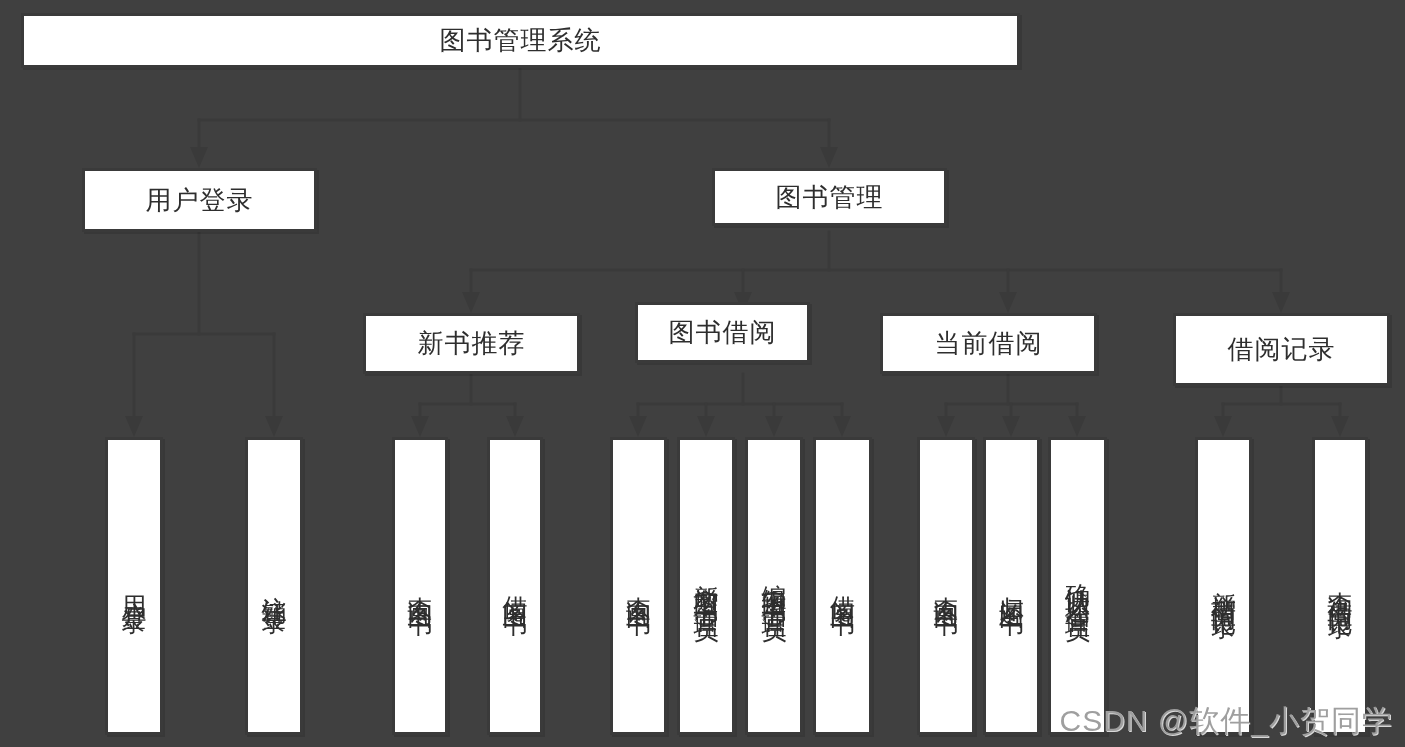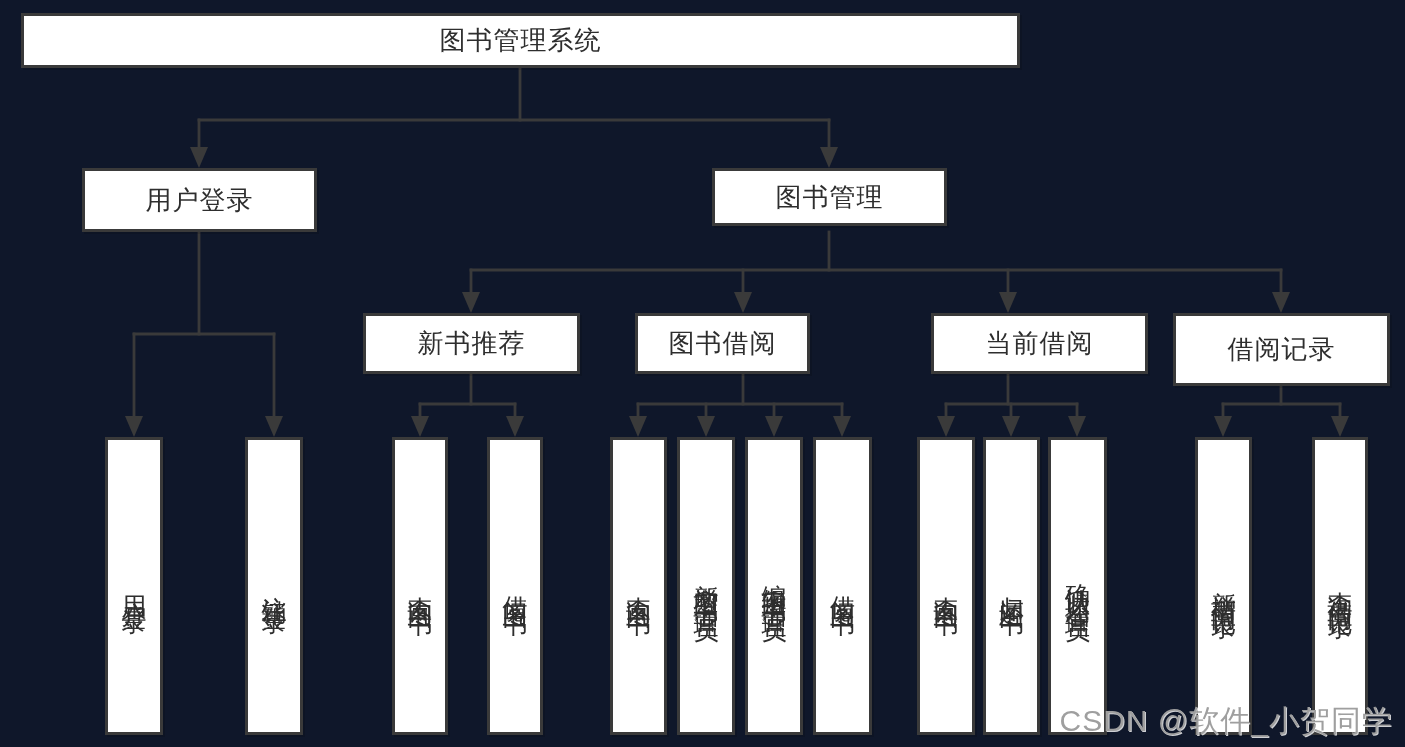--- a/index.html
+++ b/index.html
@@ -3,21 +3,21 @@
 <meta charset="utf-8">
 <style>
   * { margin: 0; padding: 0; box-sizing: border-box; }
   html, body { background: #ffffff; }
   body { font-family: "Liberation Sans", sans-serif; }
 
   .stage {
     position: relative;
     width: 1405px;
     height: 747px;
-    background: #0f172a;
+    background: #404040;
     overflow: hidden;
   }
 
   svg.wires {
     position: absolute;
     left: 0; top: 0;
     width: 1405px; height: 747px;
   }
 
   .node {
@@ -124,24 +124,24 @@
   <div class="node h" style="left:82px;top:168px;width:235px;height:64px">
     <span class="lbl">用户登录</span>
   </div>
   <div class="node h" style="left:712px;top:168px;width:235px;height:58px">
     <span class="lbl">图书管理</span>
   </div>
 
   <div class="node h" style="left:363px;top:313px;width:217px;height:61px">
     <span class="lbl">新书推荐</span>
   </div>
-  <div class="node h" style="left:635px;top:313px;width:175px;height:61px">
+  <div class="node h" style="left:635px;top:302px;width:175px;height:61px">
     <span class="lbl">图书借阅</span>
   </div>
-  <div class="node h" style="left:931px;top:313px;width:217px;height:61px">
+  <div class="node h" style="left:880px;top:313px;width:217px;height:61px">
     <span class="lbl">当前借阅</span>
   </div>
   <div class="node h" style="left:1173px;top:313px;width:217px;height:73px">
     <span class="lbl">借阅记录</span>
   </div>
 
   <div class="node v" style="left:105px;top:437px;width:58px;height:298px">
     <span class="lbl">用户登录</span>
   </div>
   <div class="node v" style="left:245px;top:437px;width:58px;height:298px">

